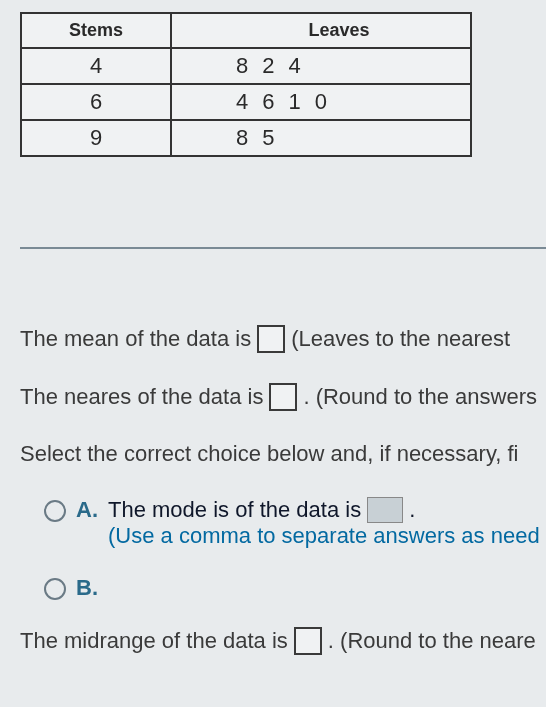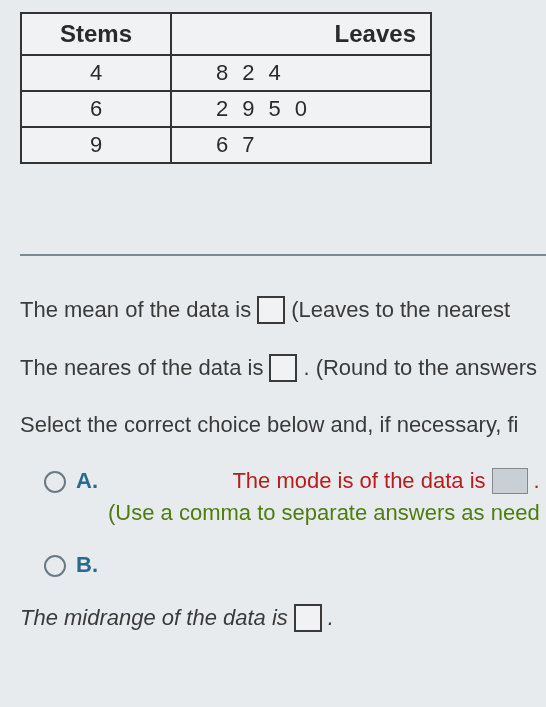--- a/index.html
+++ b/index.html
@@ -20,52 +20,52 @@
     }
     table {
       border-collapse: collapse;
       background: #f0f2f3;
     }
     table, th, td {
       border: 2px solid #333;
     }
     th {
       font-weight: bold;
-      font-size: 24px;
-      padding: 6px 14px;
+      font-size: 18px;
+      padding: 6px 4px;
       text-align: center;
     }
     th.stems-header {
       width: 150px;
     }
     th.leaves-header {
-      width: 260px;
-      text-align: right;
+      width: 300px;
+      text-align: center;
       padding-left: 40px;
     }
     td {
       font-size: 22px;
       padding: 4px 14px;
       text-align: center;
     }
     td.stem-cell {
       text-align: center;
     }
     td.leaves-cell {
       text-align: left;
-      padding-left: 44px;
+      padding-left: 64px;
       letter-spacing: 14px;
     }
     .divider {
       border-top: 2px solid #7a8a95;
       margin-top: 90px;
       width: 100%;
     }
     .questions {
-      padding: 40px 0 0 0;
+      padding: 76px 0 0 0;
       font-size: 22px;
       color: #3a3a3a;
     }
     .line {
       margin-bottom: 30px;
       white-space: nowrap;
       display: flex;
       align-items: center;
     }
     .input-box {
@@ -110,35 +110,33 @@
     .choice-letter {
       font-weight: bold;
       color: #2a6a8a;
       margin-right: 10px;
     }
     .choice-body {
       display: flex;
       flex-direction: column;
     }
     .choice-main {
-      color: #b91c1c;
+      color: #0f172a;
       display: flex;
       align-items: center;
-      justify-content: flex-end;
     }
     .choice-sub {
-      color: #4d7c0f;
-      margin-top: 6px;
+      color: #0369a1;
+      margin-top: 0;
     }
     .bottom-line {
       margin-top: 8px;
       white-space: nowrap;
       display: flex;
       align-items: center;
-      font-style: italic;
     }
   </style>
 </head>
 <body>
 
 <div class="container">
 
   <table>
     <thead>
       <tr>
@@ -146,25 +144,25 @@
         <th class="leaves-header">Leaves</th>
       </tr>
     </thead>
     <tbody>
       <tr>
         <td class="stem-cell">4</td>
         <td class="leaves-cell">824</td>
       </tr>
       <tr>
         <td class="stem-cell">6</td>
-        <td class="leaves-cell">2950</td>
+        <td class="leaves-cell">4610</td>
       </tr>
       <tr>
         <td class="stem-cell">9</td>
-        <td class="leaves-cell">67</td>
+        <td class="leaves-cell">85</td>
       </tr>
     </tbody>
   </table>
 
   <div class="divider"></div>
 
   <div class="questions">
 
     <div class="line">
       <span>The mean of the data is</span>
@@ -202,17 +200,18 @@
         <span class="choice-letter">B.</span>
       </div>
 
     </div>
 
     <div class="bottom-line">
       <span>The midrange of the data is</span>
       <span class="input-box"></span>
       <span>.</span>
       <span>&nbsp;</span>
+      <span>(Round to the neare</span>
     </div>
 
   </div>
 
 </div>
 
 </body></html>

